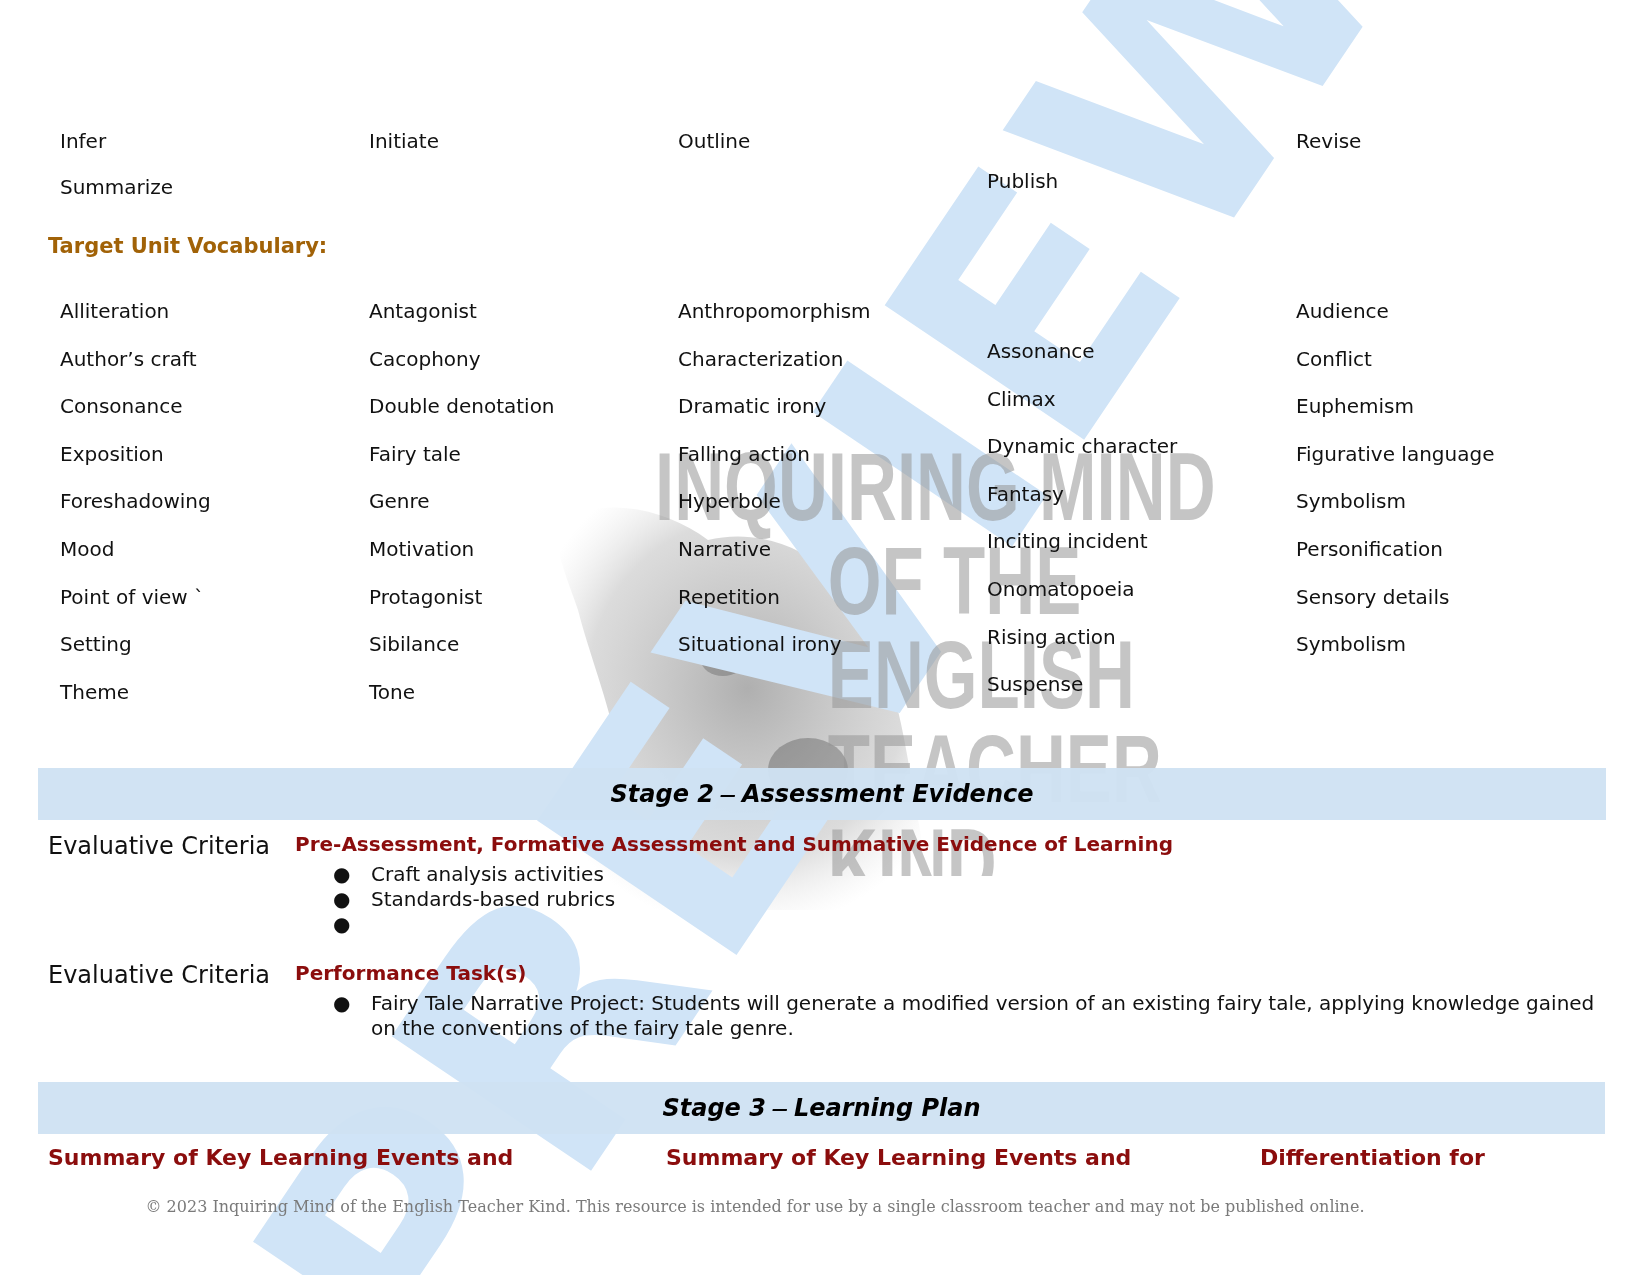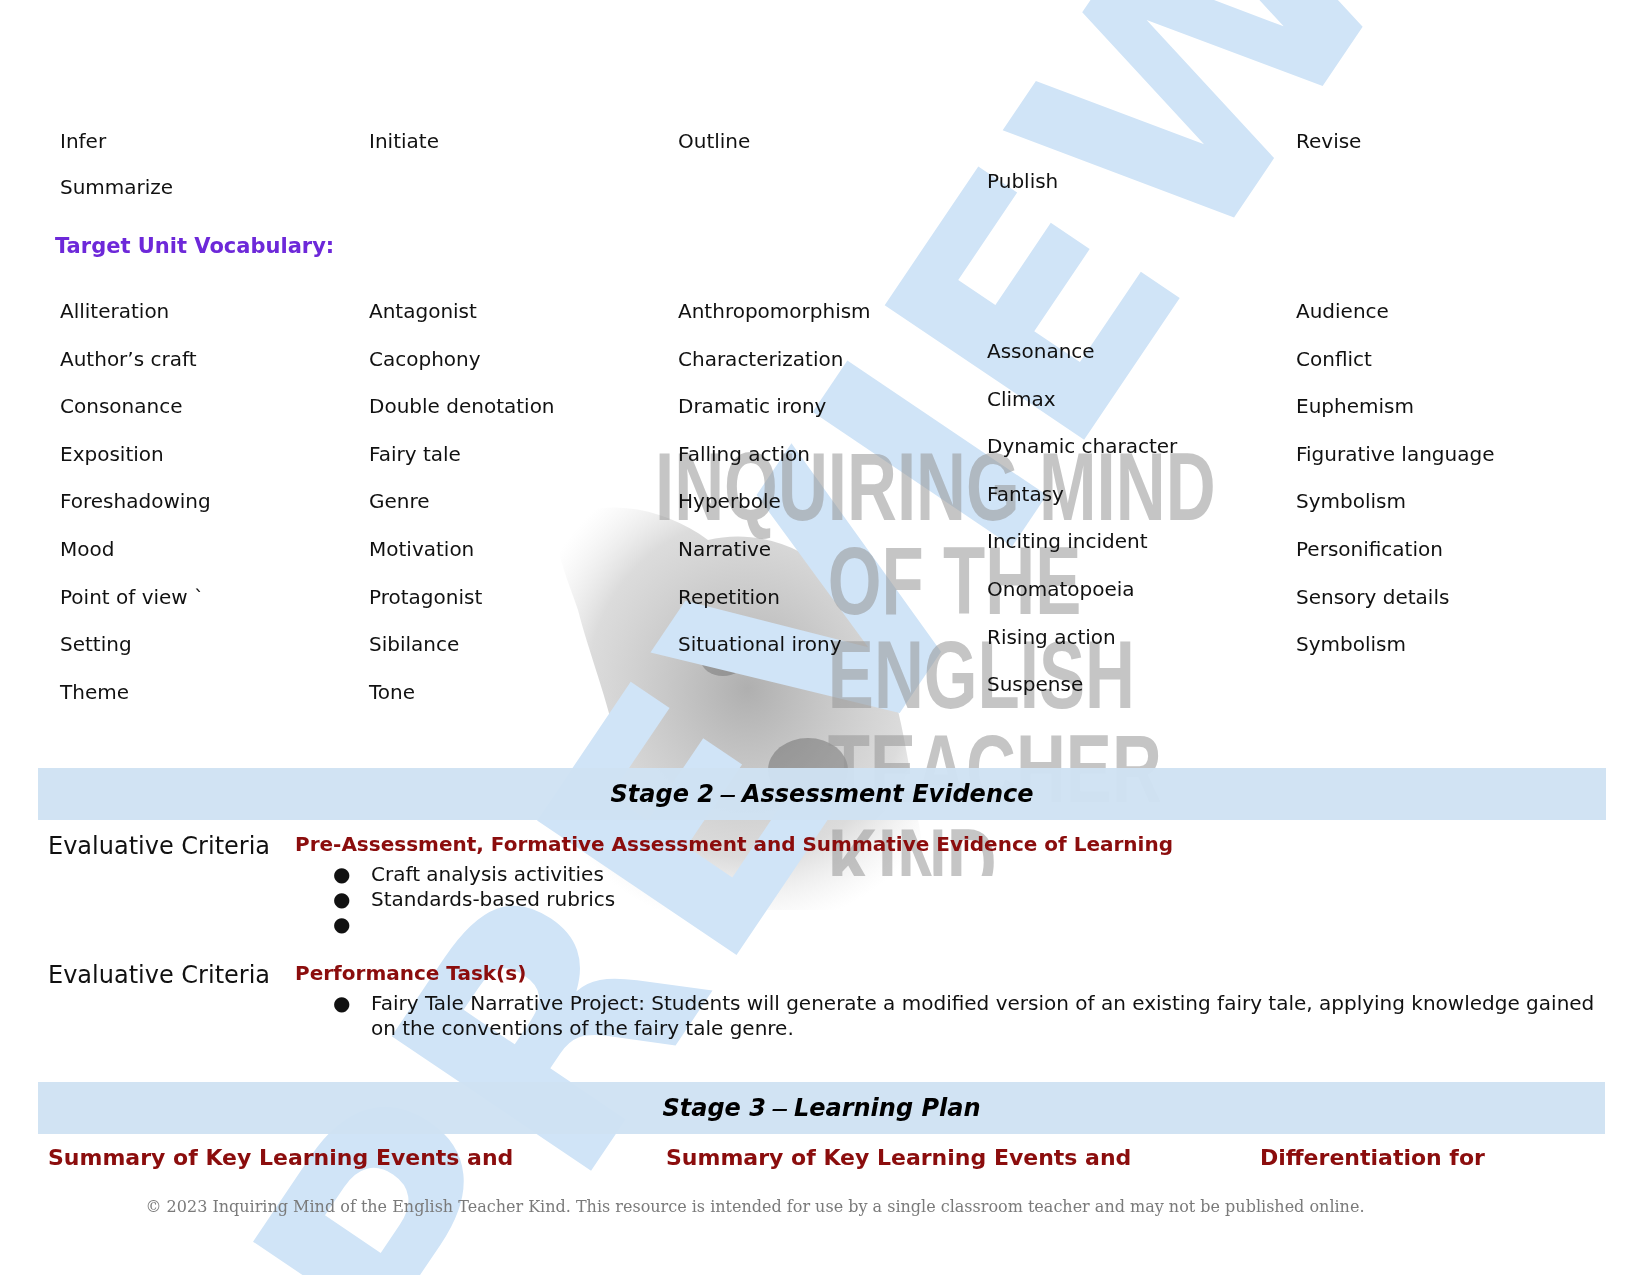--- a/index.html
+++ b/index.html
@@ -84,25 +84,25 @@
       color: #111;
     }
     .c0 { left: 0px; }
     .c1 { left: 309px; }
     .c2 { left: 618px; }
     .c3 { left: 927px; margin-top: 40px; }
     .c4 { left: 1236px; }
 
     .vocab-heading {
       position: absolute;
-      left: 55px;
+      left: 48px;
       top: 234px;
       font-size: 21px;
       font-weight: bold;
-      color: #6d28d9;
+      color: #a16207;
       text-align: right;
     }
 
     .stage-bar {
       position: absolute;
       left: 38px;
       height: 52px;
       background: rgba(207, 226, 242, 0.96);
       display: flex;
       align-items: center;

